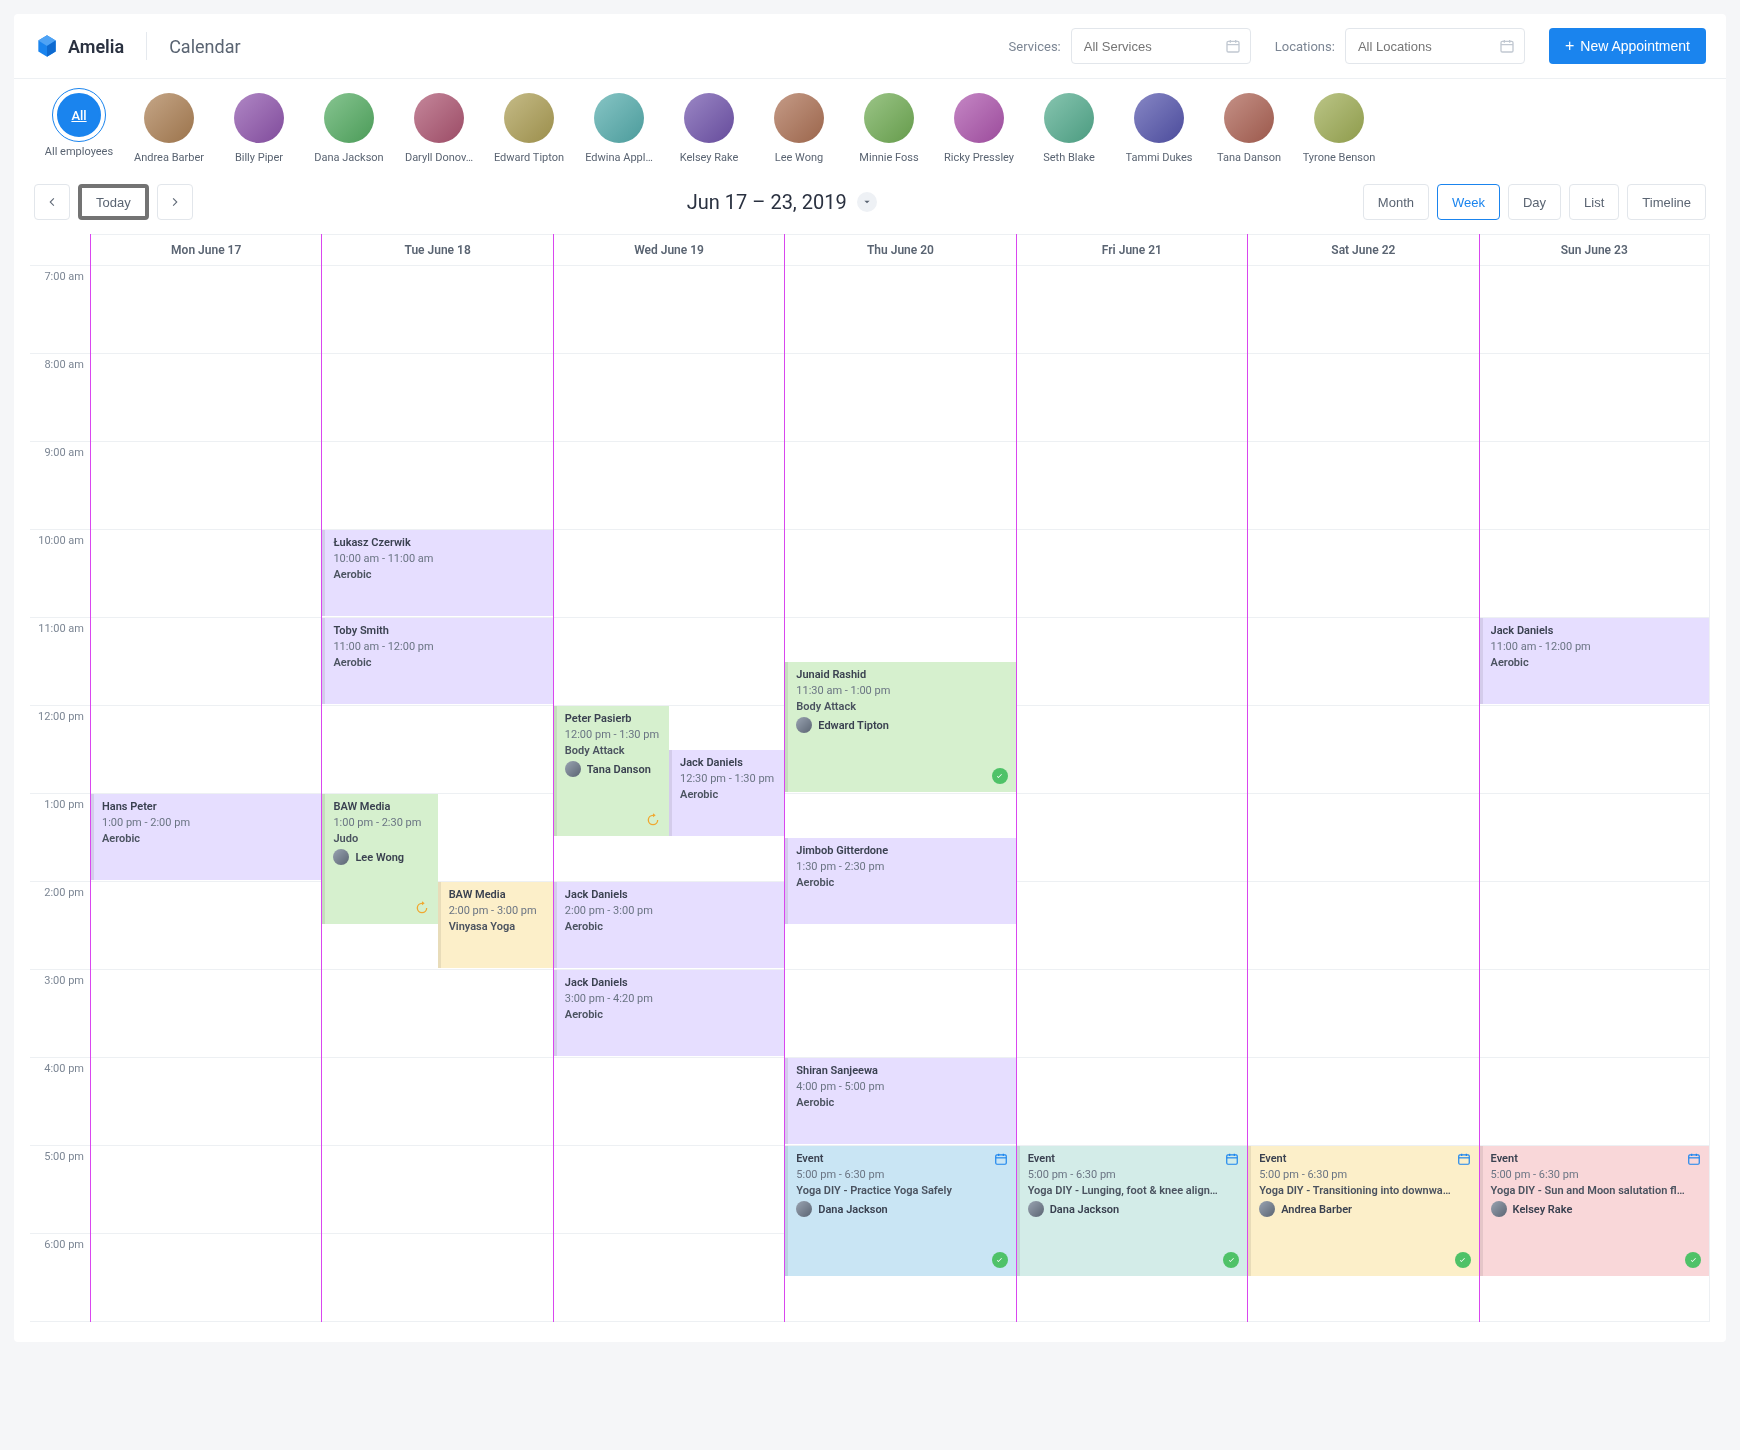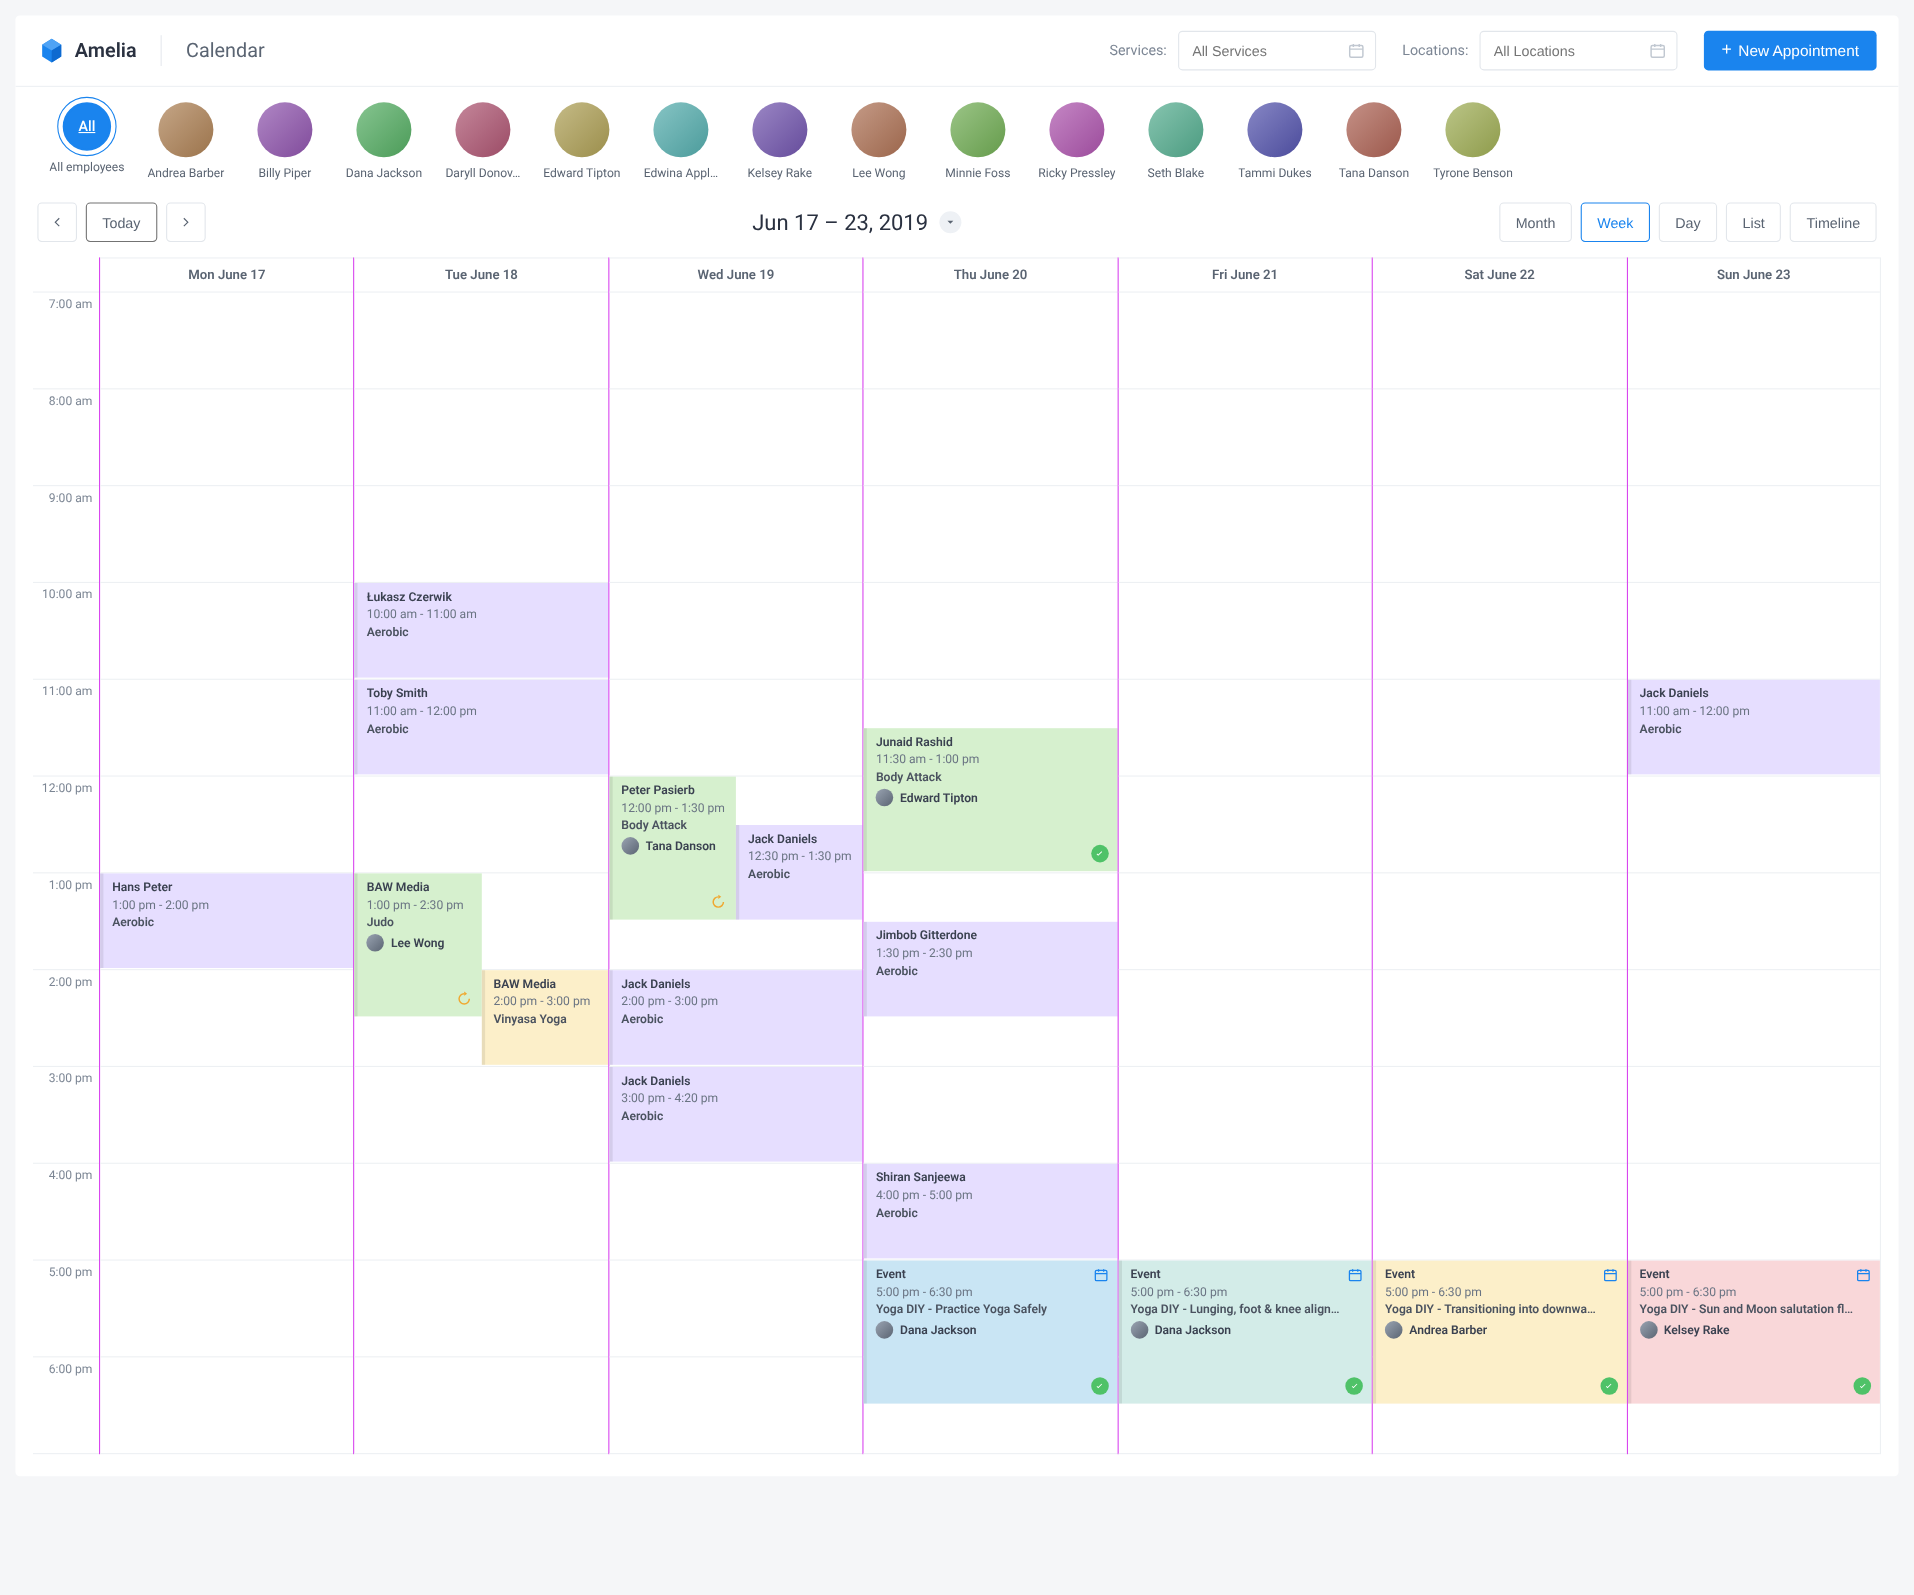--- a/index.html
+++ b/index.html
@@ -19,21 +19,21 @@
 .btn-primary { background: #1a84ee; color: #fff; border: none; border-radius: 4px; padding: 0 16px; height: 36px; font-size: 14px; font-weight: 500; display: flex; align-items: center; gap: 6px; cursor: pointer; }
 .btn-primary .plus { font-size: 16px; font-weight: 400; }
 .employees { display: flex; gap: 0; padding: 14px 20px 10px; flex-wrap: wrap; }
 .emp { width: 90px; display: flex; flex-direction: column; align-items: center; cursor: pointer; }
 .emp-av { width: 50px; height: 50px; border-radius: 50%; background: linear-gradient(135deg,#b9c3d0,#7e8a9a); display: flex; align-items: center; justify-content: center; color: #fff; font-weight: 600; font-size: 16px; margin-bottom: 8px; text-decoration: underline; }
 .emp.sel .emp-av { width: 44px; height: 44px; border: 2px solid #1a84ee; outline: 1px solid #1a84ee; outline-offset: 4px; background: #1a84ee; font-size: 13px; font-weight: 500; }
 .emp-name { font-size: 11px; color: #5a6472; text-align: center; max-width: 84px; white-space: nowrap; overflow: hidden; text-overflow: ellipsis; }
 .toolbar { display: flex; align-items: center; padding: 10px 20px 14px; }
 .nav-btn { width: 36px; height: 36px; border: 1px solid #e2e6eb; border-radius: 4px; background: #fff; display: flex; align-items: center; justify-content: center; cursor: pointer; margin-right: 8px; }
 .nav-btn svg { width: 12px; height: 12px; fill: #5a6472; }
-.today-btn { height: 36px; padding: 0 14px; border: 1px solid #737373; border-radius: 4px; background: #fff; font-size: 13px; color: #5a6472; cursor: pointer; margin-right: 8px; }
+.today-btn { height: 36px; padding: 0 14px; border: 4px solid #737373; border-radius: 4px; background: #fff; font-size: 13px; color: #5a6472; cursor: pointer; margin-right: 8px; }
 .range-wrap { flex: 1; display: flex; justify-content: center; align-items: center; gap: 10px; text-align: right; }
 .range-title { font-size: 20px; font-weight: 400; color: #2a3140; }
 .range-dd { width: 20px; height: 20px; border-radius: 50%; background: #eef1f5; display: flex; align-items: center; justify-content: center; cursor: pointer; }
 .range-dd svg { width: 8px; height: 8px; fill: #5a6472; }
 .view-btns { display: flex; gap: 8px; }
 .view-btn { height: 36px; padding: 0 14px; border: 1px solid #e2e6eb; border-radius: 4px; background: #fff; font-size: 13px; color: #5a6472; cursor: pointer; }
 .view-btn.active { border-color: #1a84ee; color: #1a84ee; }
 .calendar { display: flex; padding: 0 16px 20px; }
 .time-col { width: 60px; }
 .time-col .hdr { height: 32px; border-bottom: 1px solid #edf0f3; }

